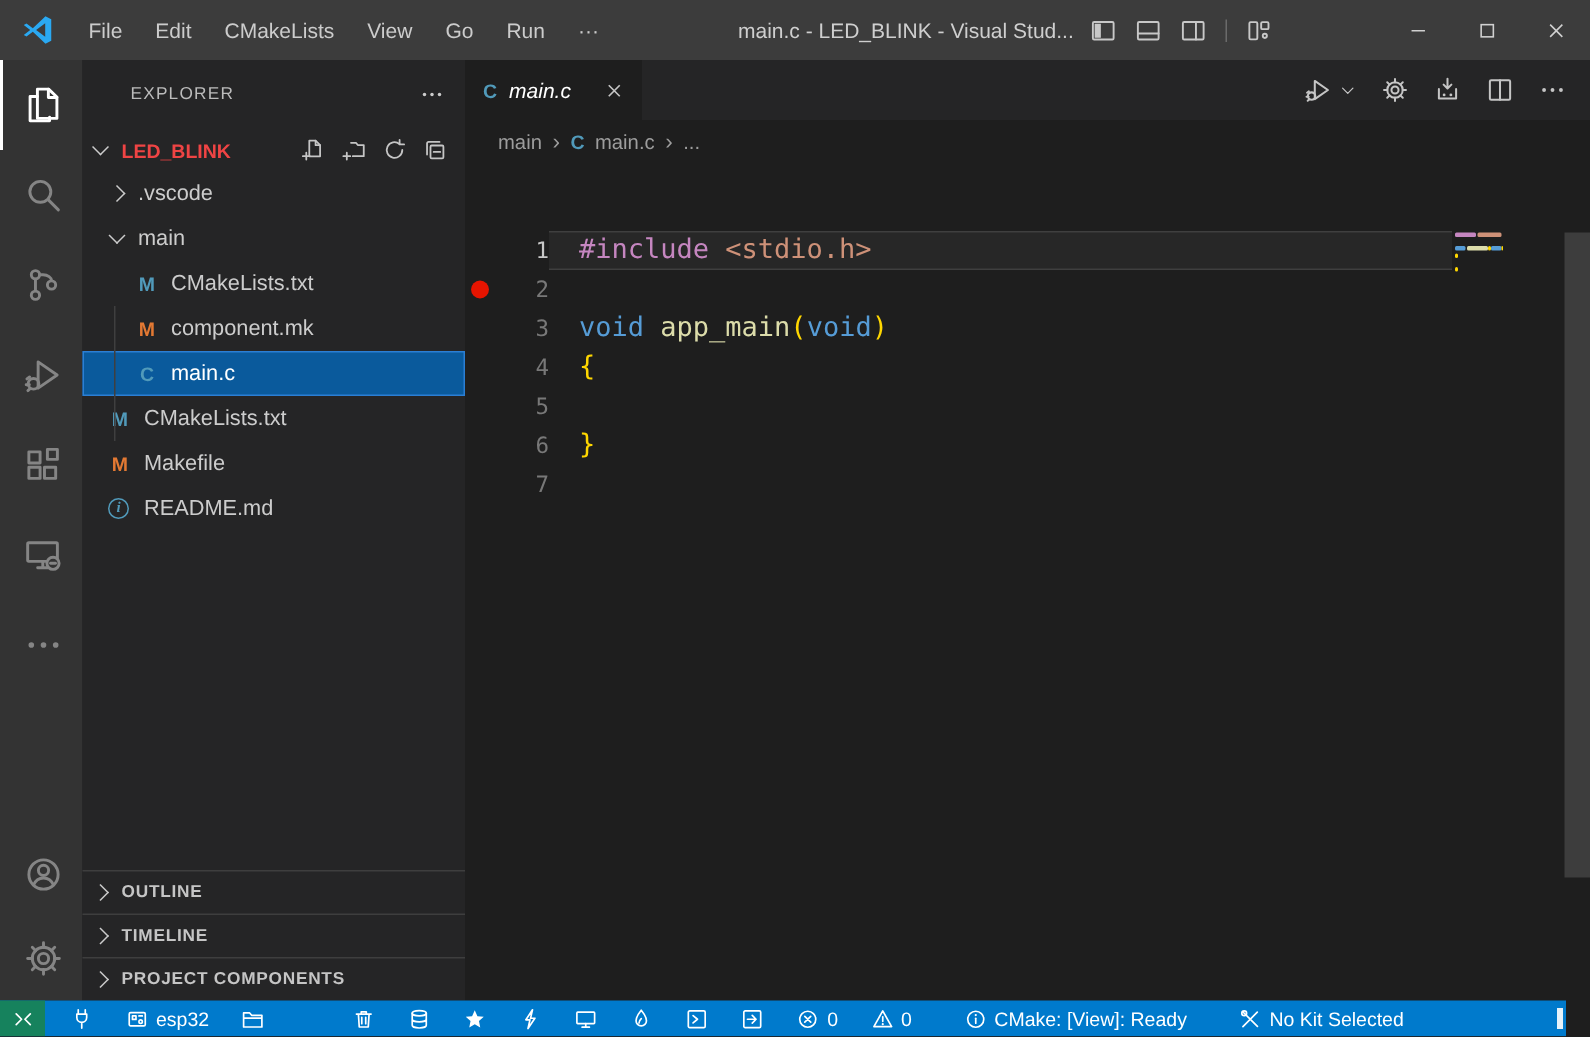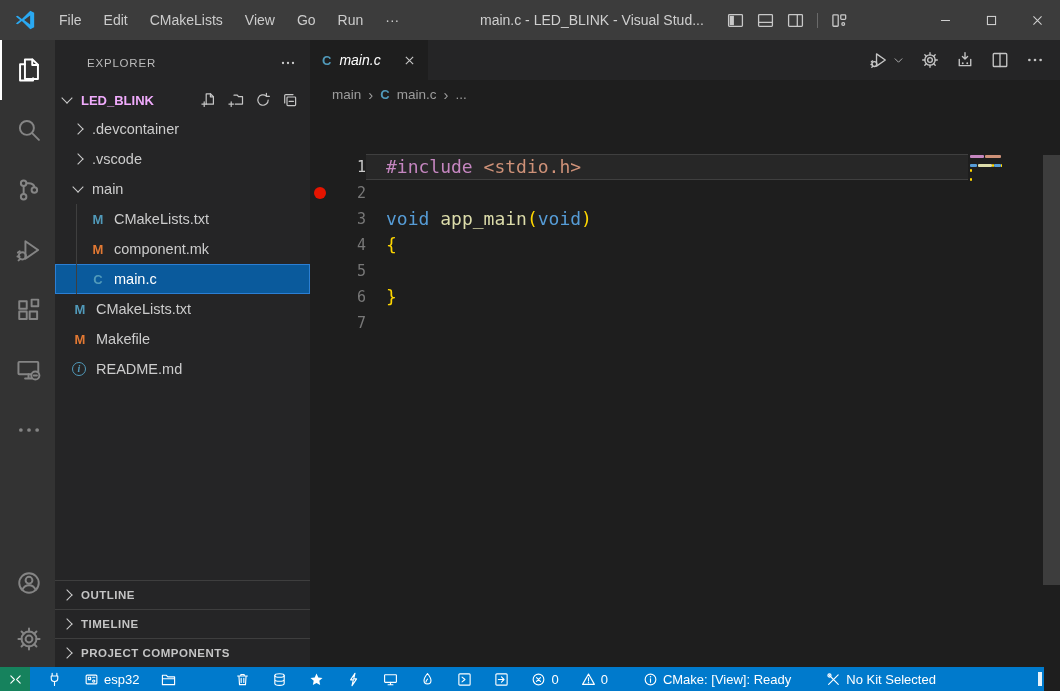--- a/index.html
+++ b/index.html
@@ -9,21 +9,21 @@
     background:#1e1e1e; color:#ccc;
     font-family:"Liberation Sans", sans-serif; font-size:14px;
     -webkit-font-smoothing:antialiased;
   }
   svg { display:block; }
 
   
   .titlebar { position:absolute; top:0; left:0; right:0; height:40px; background:#3c3c3c; display:flex; align-items:center; color:#cccccc; }
   .tb-logo { width:22px; height:22px; margin:0 12px 0 14px; }
   .menu-item { padding:0 11px; height:40px; line-height:40px; cursor:default; }
-  .tb-title { position:absolute; left:480px; top:0; height:40px; line-height:40px; color:#cfcfcf; white-space:nowrap; }
+  .tb-title { position:absolute; left:492px; top:0; height:40px; line-height:40px; color:#cfcfcf; white-space:nowrap; }
   .tb-layout { position:absolute; right:212px; top:0; height:40px; display:flex; align-items:center; gap:13px; }
   .tb-layout .lic { width:17px; height:17px; color:#c8c8c8; }
   .tb-sep { width:1px; height:15px; background:#6a6a6a; }
   .win-controls { position:absolute; right:0; top:0; height:40px; display:flex; }
   .win-btn { width:46px; height:40px; display:flex; align-items:center; justify-content:center; color:#d0d0d0; }
   .win-btn svg { width:13px; height:13px; }
 
   
   .mainrow { position:absolute; top:40px; bottom:24px; left:0; right:0; display:flex; }
 
@@ -32,21 +32,21 @@
   .ab-item { height:60px; display:flex; align-items:center; justify-content:center; color:#858585; border-left:2px solid transparent; }
   .ab-item .aic { width:26px; height:26px; }
   .ab-item.active { color:#ffffff; border-left-color:#ffffff; }
   .ab-spacer { flex:1; }
   .ab-bottom .ab-item { height:56px; }
 
   
   .sidebar { width:255px; background:#252526; position:relative; flex-shrink:0; }
   .sidebar-header { height:46px; display:flex; align-items:center; padding-left:32px; padding-right:14px; color:#bbbbbb; font-size:11.5px; letter-spacing:.8px; }
   .sh-more { margin-left:auto; width:16px; height:16px; color:#cccccc; }
-  .proj-header { height:28px; display:flex; align-items:center; padding:0 12px 0 6px; font-weight:bold; font-size:13px; color:#f0abfc;text-align:center; }
+  .proj-header { height:28px; display:flex; align-items:center; padding:0 12px 0 6px; font-weight:bold; font-size:13px; color:#ef4444;text-align:center; }
   .proj-actions { margin-left:auto; display:flex; gap:11px; color:#c5c5c5; }
   .proj-actions .pic { width:16px; height:16px; }
   .tree { position:relative; }
   .trow { height:30px; display:flex; align-items:center; color:#cccccc; font-size:14.5px; white-space:nowrap; border:1px solid transparent; }
   .trow.lvl1 { padding-left:16px; }
   .trow.lvl2 { padding-left:34px; }
   .trow.sel { background:#0a5a9c; border-color:#2b7fd4; color:#ffffff; }
   .chev { width:8px; height:8px; border-right:1.6px solid #cccccc; border-bottom:1.6px solid #cccccc; margin-right:10px; flex-shrink:0; }
   .chev.col { transform:rotate(-45deg); margin-left:2px; }
   .chev.exp { transform:rotate(45deg); margin-top:-4px; margin-left:2px; }
@@ -295,24 +295,20 @@
                 <rect x="5" y="5" width="8.6" height="8.6" rx="0.8"></rect>
                 <path d="M7.1 9.3h4.4"></path>
                 <path d="M2.7 11V3.6a1 1 0 0 1 1-1H11"></path>
               </svg>
             </span>
           </span>
       </div>
       <div class="tree" id="tree">
           <div class="trow lvl1">
             <span class="chev col"></span>
-            <span>.devcontainer</span>
-          </div>
-          <div class="trow lvl1">
-            <span class="chev col"></span>
             <span>.vscode</span>
           </div>
           <div class="trow lvl1">
             <span class="chev exp"></span>
             <span>main</span>
           </div>
           <div class="trow lvl2">
             <span class="ficon cmake">M</span>
             <span>CMakeLists.txt</span>
           </div>

